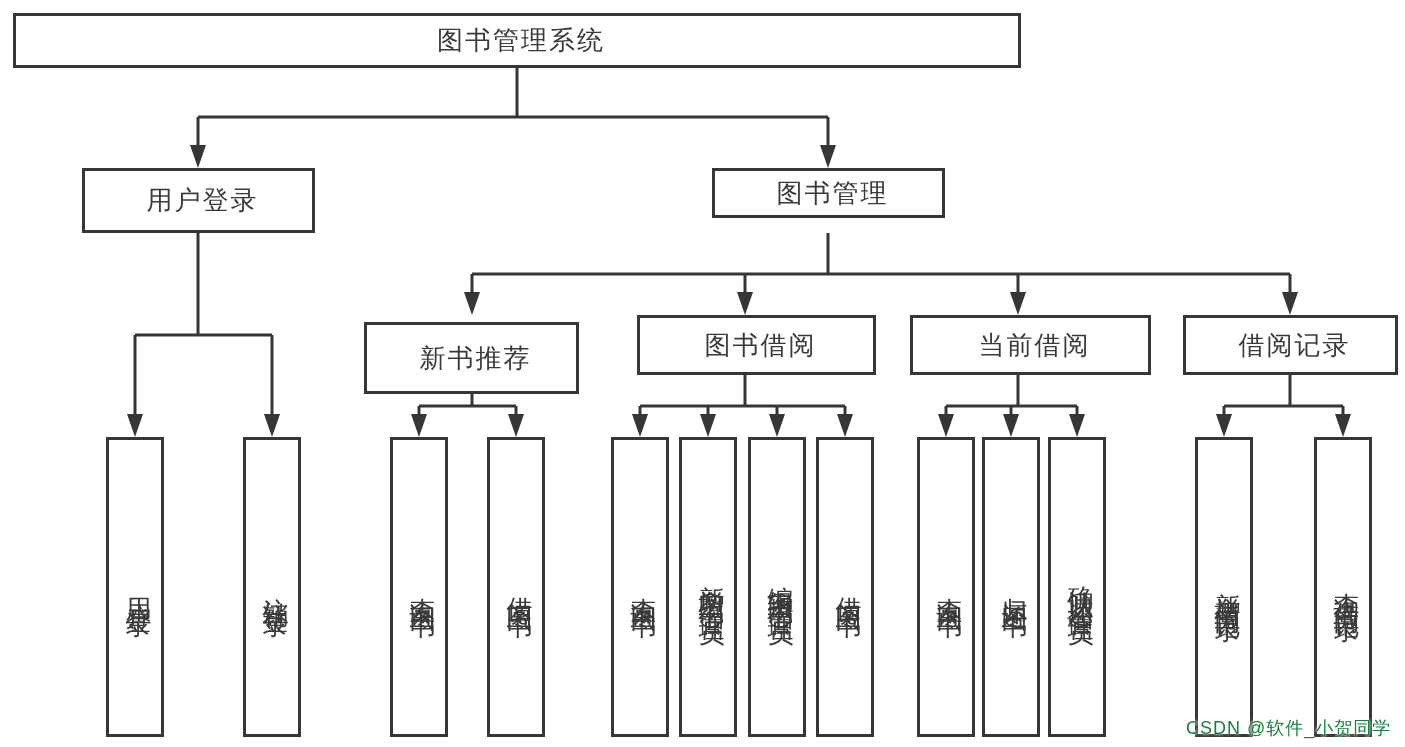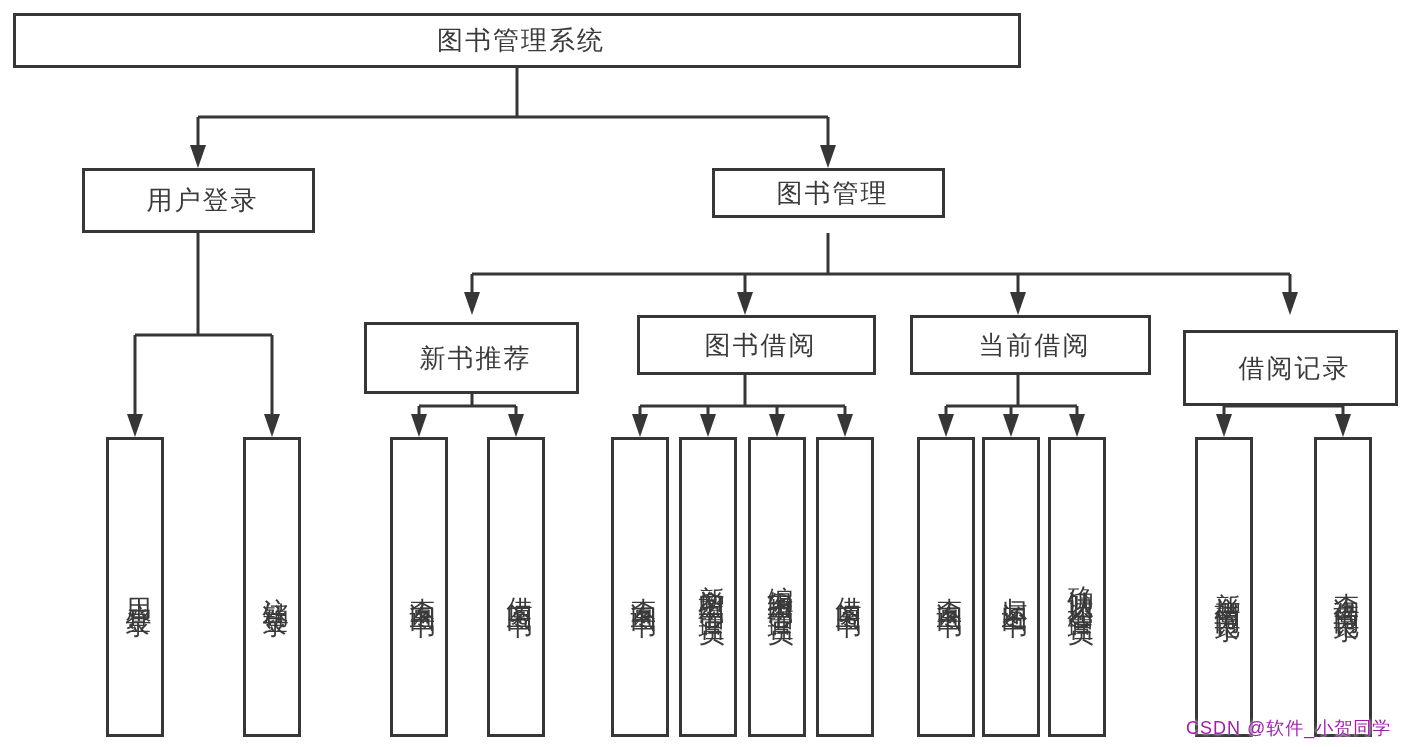--- a/index.html
+++ b/index.html
@@ -48,21 +48,21 @@
     letter-spacing: 5px;
     line-height: 1;
     color: #3a3a3a;
   }
   .watermark {
     position: absolute;
     left: 1186px;
     top: 716px;
     font-size: 18px;
     letter-spacing: 1px;
-    color: #a21caf;
+    color: #15803d;
     white-space: nowrap;
     z-index: 5;
     text-shadow: 0 0 2px #ffffff, 0 0 4px #ffffff;
   }
 </style>
 </head>
 <body>
 
 <div class="canvas">
 
@@ -119,21 +119,21 @@
 
   <div class="box" style="left:364px;top:322px;width:215px;height:72px">
     <span class="hlabel">新书推荐</span>
   </div>
   <div class="box" style="left:637px;top:315px;width:239px;height:60px">
     <span class="hlabel">图书借阅</span>
   </div>
   <div class="box" style="left:910px;top:315px;width:241px;height:60px">
     <span class="hlabel">当前借阅</span>
   </div>
-  <div class="box" style="left:1183px;top:330px;width:215px;height:76px">
+  <div class="box" style="left:1183px;top:315px;width:215px;height:60px">
     <span class="hlabel">借阅记录</span>
   </div>
 
   <div class="box" style="left:106px;top:437px;width:58px;height:300px">
     <span class="vlabel">用户登录</span>
   </div>
   <div class="box" style="left:243px;top:437px;width:58px;height:300px">
     <span class="vlabel">注销登录</span>
   </div>
 

